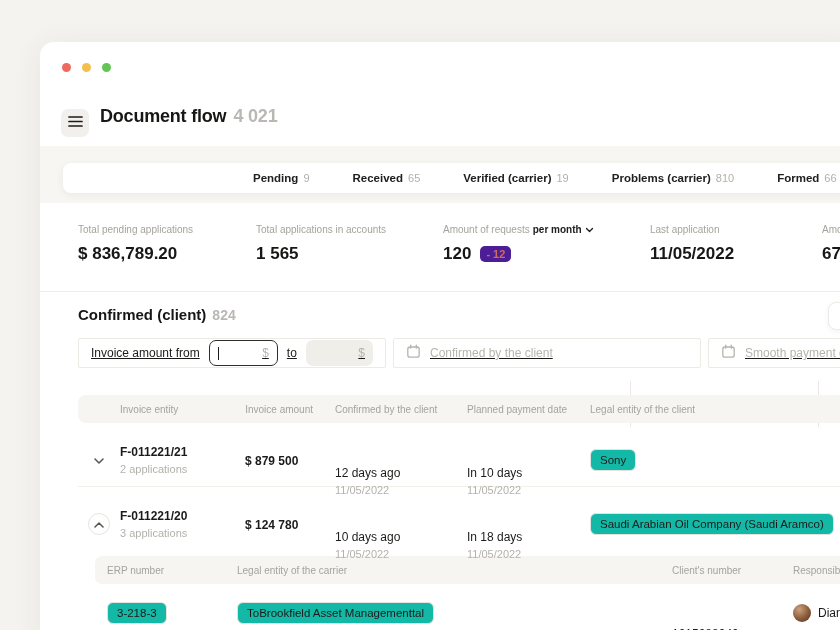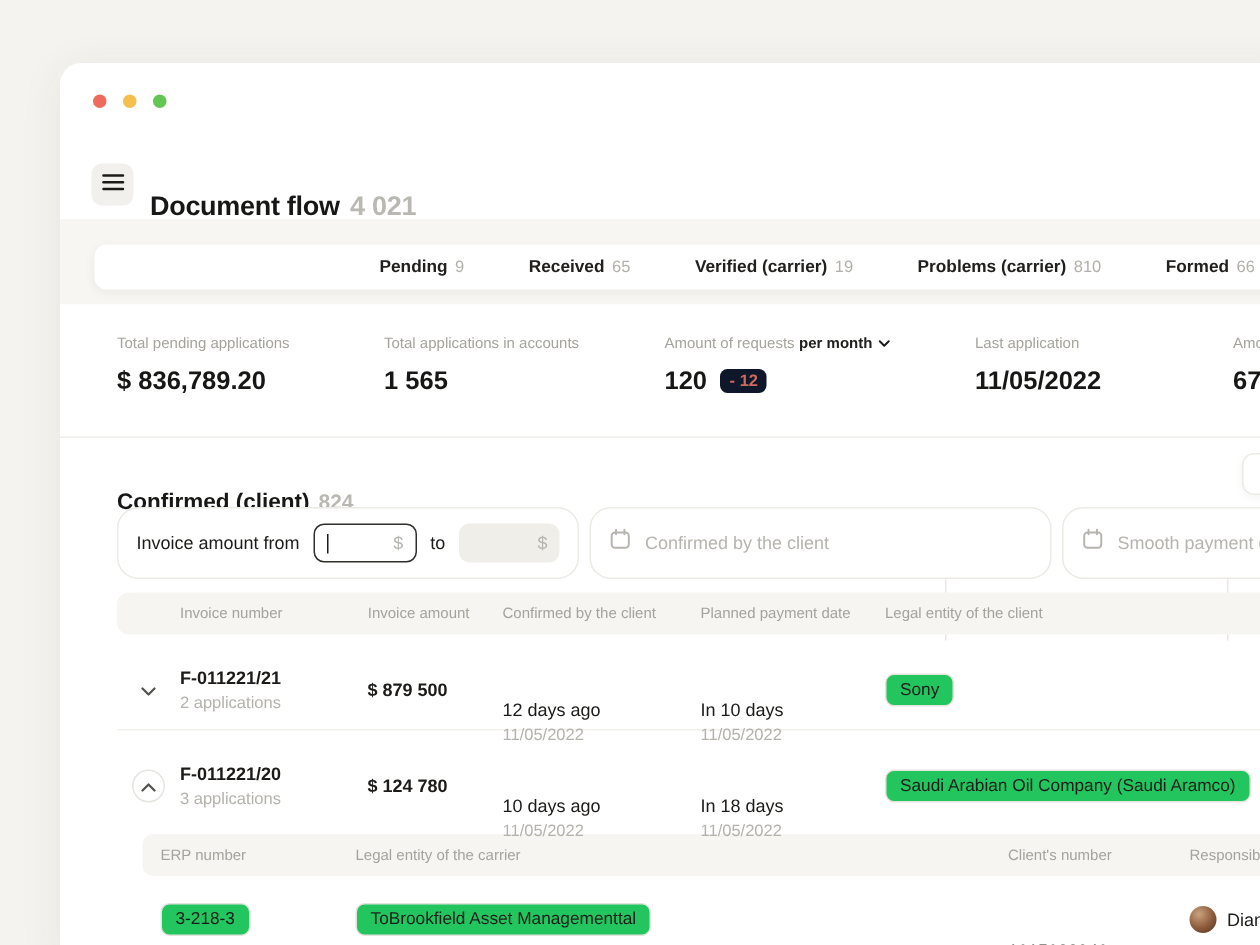--- a/index.html
+++ b/index.html
@@ -10,50 +10,50 @@
           border-radius:14px 0 0 0; box-shadow:0 4px 30px rgba(50,50,40,.07); }
 
   
   .traffic { position:absolute; top:21px; left:22px; display:flex; gap:11px; }
   .dot { width:9px; height:9px; border-radius:50%; }
   .dot.red{background:#ee6a5f} .dot.yellow{background:#f5bf4e} .dot.green{background:#62c554}
 
   
   .menu-btn { position:absolute; top:67px; left:21px; width:28px; height:28px; background:#f1f0ec;
               border:none; border-radius:7px; display:flex; align-items:center; justify-content:center; cursor:pointer; }
-  .page-title { position:absolute; top:85px; left:60px; font-size:18px; font-weight:700; letter-spacing:-.2px;
+  .page-title { position:absolute; top:64px; left:60px; font-size:18px; font-weight:700; letter-spacing:-.2px;
                 display:flex; gap:7px; align-items:baseline; color:#171716; }
   .page-title .count { color:#bab8b2; font-weight:600; }
 
   
   .band { position:absolute; top:104px; left:0; right:0; height:57px; background:#f7f6f2; }
   .tabs-bar { position:absolute; top:121px; left:23px; right:0; height:30px; background:#fff; border-radius:8px;
               box-shadow:0 2px 8px rgba(40,40,30,.06); display:flex; align-items:center; gap:27px; padding-left:174px; }
   .tab { display:flex; gap:5px; align-items:baseline; font-size:11.5px; cursor:pointer; white-space:nowrap; }
   .tab-label { color:#21201e; font-weight:600;padding-left:16px; }
   .tab-count { color:#b2b0aa; font-size:11px; }
 
   
   .stats { position:absolute; top:161px; left:0; right:0; height:89px; background:#fff; border-bottom:1px solid #efeeea; }
   .stat { position:absolute; top:21px; }
   .stat-label { font-size:10px; color:#a5a39c; white-space:nowrap; display:flex; align-items:center; gap:3px; }
   .stat-label .dark { color:#21201e; font-weight:600; }
   .stat-value { margin-top:9px; font-size:17px; font-weight:700; color:#171716; display:flex; align-items:center; white-space:nowrap; }
-  .badge { margin-left:9px; background:#0f172a; color:#cf6a5f; font-size:11px; font-weight:600; padding:2px 6px; border-radius:5px; }
+  .badge { margin-left:9px; background:#4c1d95; color:#cf6a5f; font-size:11px; font-weight:600; padding:2px 6px; border-radius:5px; }
   .vdiv { position:absolute; top:178px; width:1px; height:46px; background:#e9e8e3; }
 
   
-  .section-title { position:absolute; top:264px; left:38px; font-size:15px; font-weight:700; display:flex; gap:6px; align-items:baseline; color:#171716;margin-top:20px; }
+  .section-title { position:absolute; top:264px; left:38px; font-size:15px; font-weight:700; display:flex; gap:6px; align-items:baseline; color:#171716; }
   .section-title .count { color:#bab8b2; font-weight:600; font-size:14px;text-align:right; }
   .cut-btn { position:absolute; top:260px; left:788px; width:80px; height:28px; background:#fff;
              border:1px solid #eceae5; border-radius:8px; box-shadow:0 2px 6px rgba(40,40,30,.05); cursor:pointer; }
 
   
-  .filter-box { position:absolute; top:296px; height:48px; background:#fff; border:1px solid #eceae5;
-                border-radius:14px; display:flex; align-items:center; padding:0 12px; gap:9px; }
+  .filter-box { position:absolute; top:296px; height:30px; background:#fff; border:1px solid #eceae5;
+                border-radius:2px; display:flex; align-items:center; padding:0 12px; gap:9px;text-decoration:underline; }
   .fb1 { left:38px; width:308px; }
   .fb2 { left:353px; width:308px; }
   .fb3 { left:668px; width:152px; }
   .f-label { font-size:12px; color:#1c1b19; white-space:nowrap; }
   .amt-input { height:26px; border-radius:7px; display:flex; align-items:center; padding:0 8px; font-size:12px; }
   .amt-from { width:78px; border:1.5px solid #2f2e2b; background:#fff; }
   .amt-to { width:76px; background:#efeee9; }
   .caret { width:1px; height:13px; background:#1c1b19; }
   .suffix { margin-left:auto; color:#b6b4ae; font-size:12px; }
   .placeholder { font-size:12px; color:#b6b4ae; white-space:nowrap; }
@@ -67,21 +67,21 @@
   .trow.bordered { border-bottom:1px solid #f1f0eb; }
   .cell-main { font-size:12px; font-weight:600; color:#1c1b19; }
   .cell-plain { font-size:12px; color:#1c1b19;margin-top:43px; }
   .cell-sub { font-size:11px; color:#b4b2ac; margin-top:4px; }
   .cell-right { padding-right:22px; }
   .expander { display:flex; justify-content:center; }
   .exp-btn { width:22px; height:22px; border-radius:50%; border:none; background:transparent;
              display:flex; align-items:center; justify-content:center; cursor:pointer; }
   .exp-btn.circled { border:1px solid #e7e5e0; }
   .pill { display:inline-block; padding:4px 9px; border:1px solid #e5e3de; border-radius:6px;
-          font-size:11.5px; color:#1c1b19; background:#22c55e; white-space:nowrap; }
+          font-size:11.5px; color:#1c1b19; background:#14b8a6; white-space:nowrap; }
 
   
   .subtable { margin-left:17px; margin-top:5px; }
   .sub-head, .sub-row { display:grid; grid-template-columns:142px 435px 121px 1fr; align-items:center; }
   .sub-head { height:28px; background:#f6f5f1; border-radius:7px 0 0 7px; font-size:10px; color:#a5a39c; }
   .first { padding-left:12px; }
   .sub-row { height:50px; }
   .resp { display:flex; align-items:center; gap:7px; font-size:12px; color:#1c1b19; }
   .avatar { width:18px; height:18px; border-radius:50%;
             background:radial-gradient(circle at 35% 30%, #caa27e, #8a5a3a 55%, #4e3020); }
@@ -219,21 +219,21 @@
           <line x1="4.7" y1="1.2" x2="4.7" y2="4.2"></line>
           <line x1="10.3" y1="1.2" x2="10.3" y2="4.2"></line>
         </svg>
     </span>
     <span class="placeholder">Smooth payment date</span>
   </div>
 
   <div class="table">
     <div class="thead">
       <div></div>
-      <div>Invoice number</div>
+      <div>Invoice entity</div>
       <div class="th-right">Invoice amount</div>
       <div>Confirmed by the client</div>
       <div>Planned payment date</div>
       <div>Legal entity of the client</div>
     </div>
 
     <div class="trow bordered">
       <div class="expander">
         <button class="exp-btn">
           <span>

